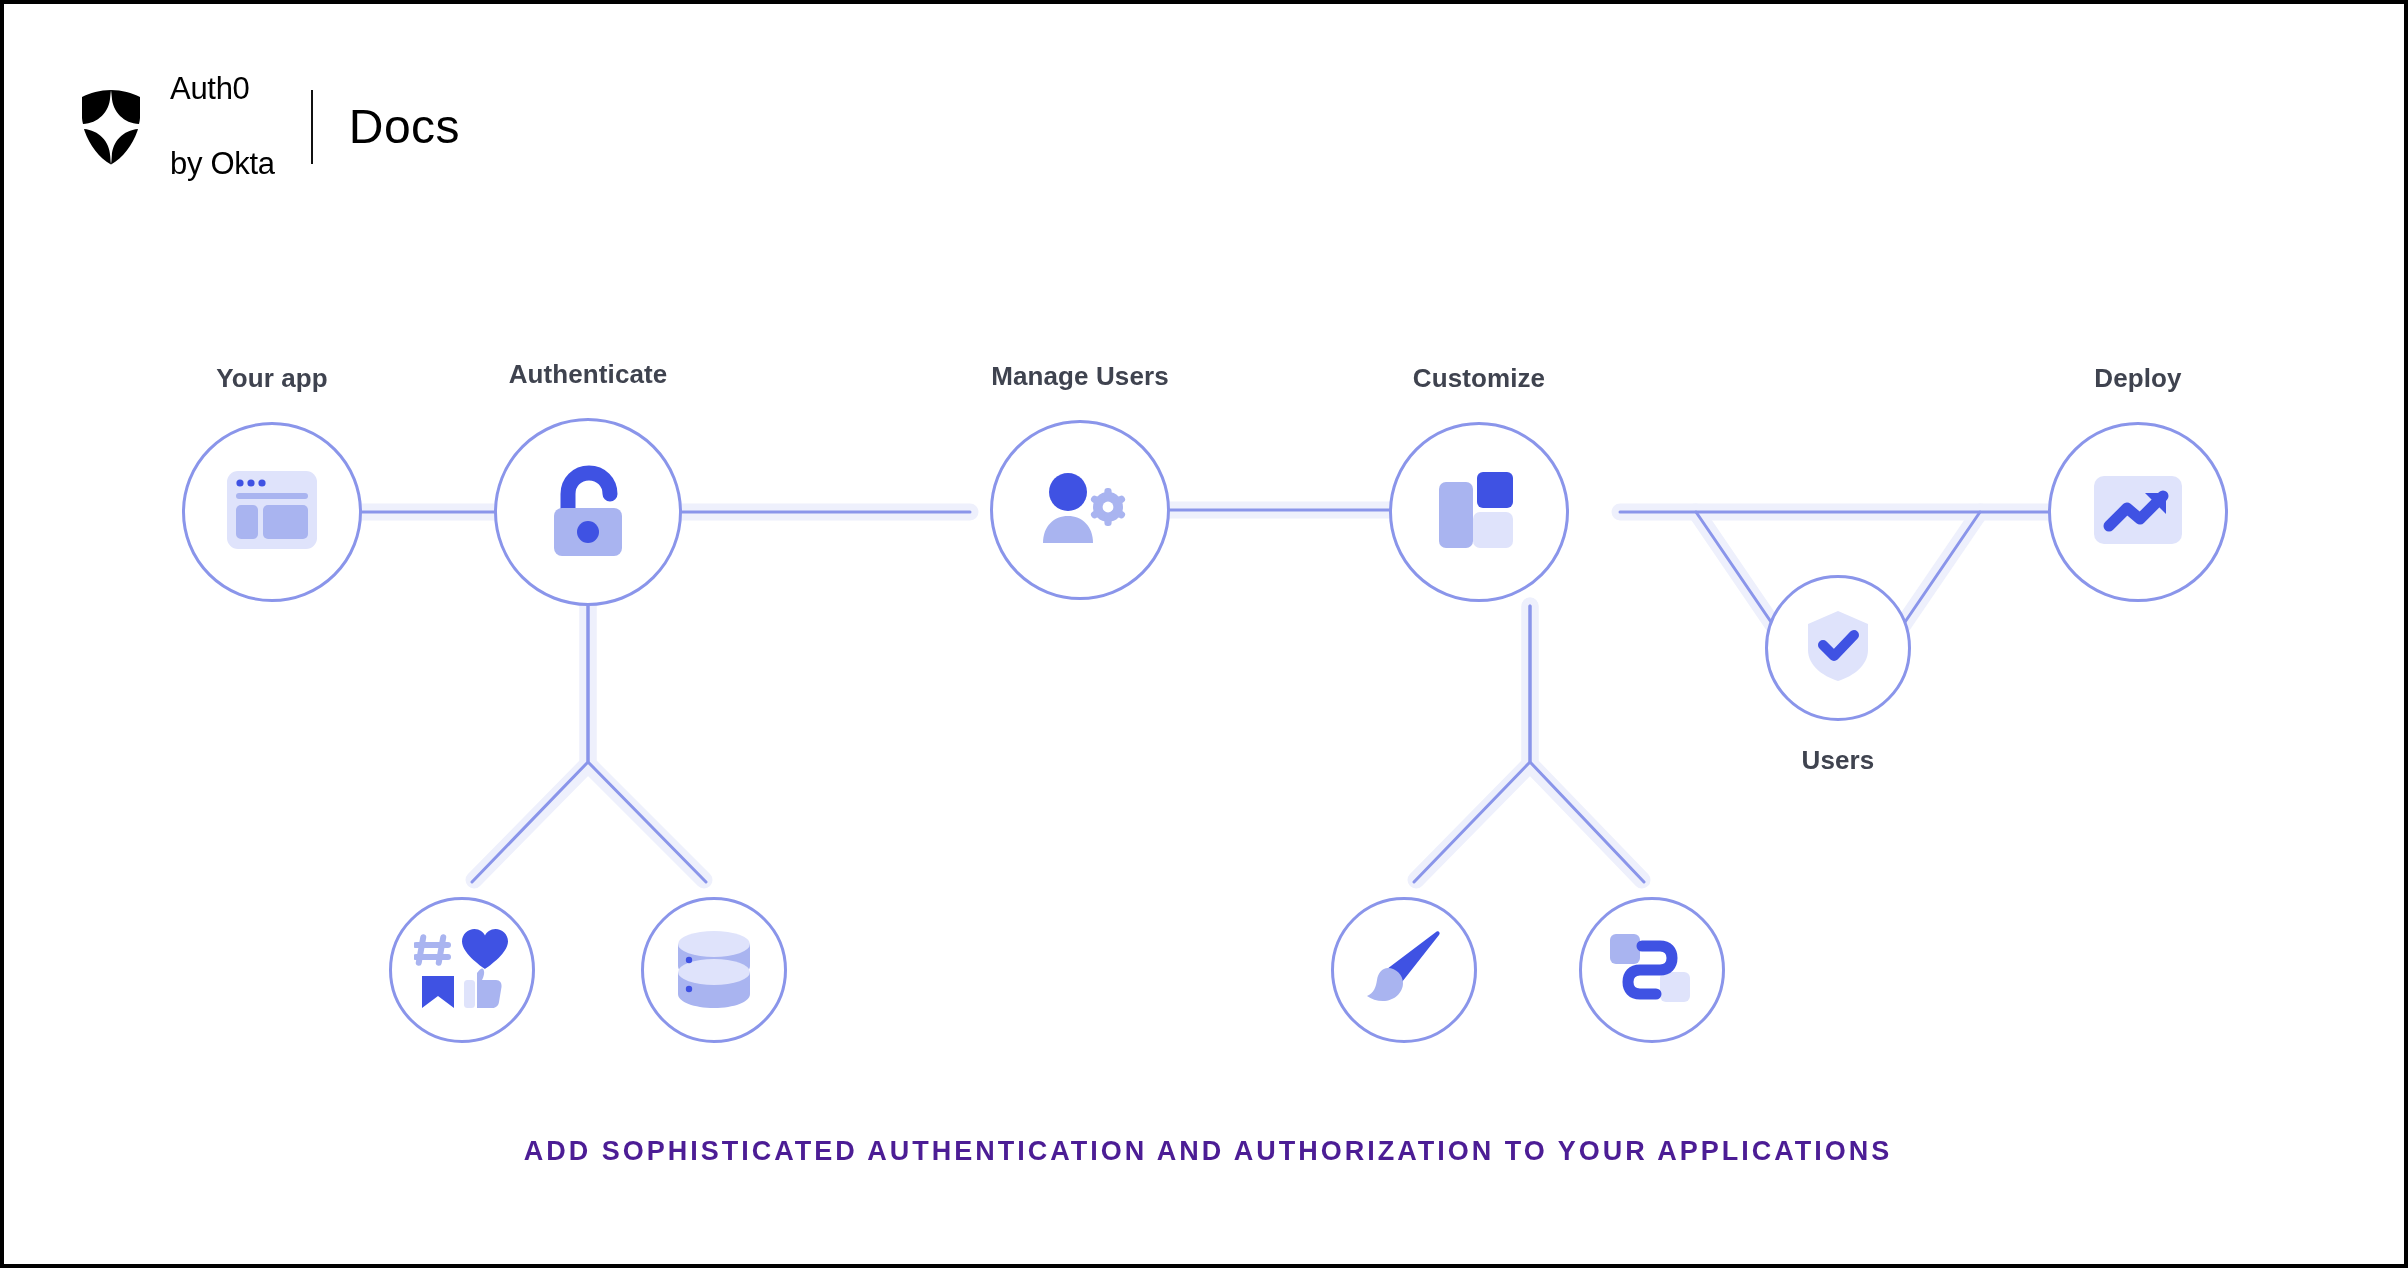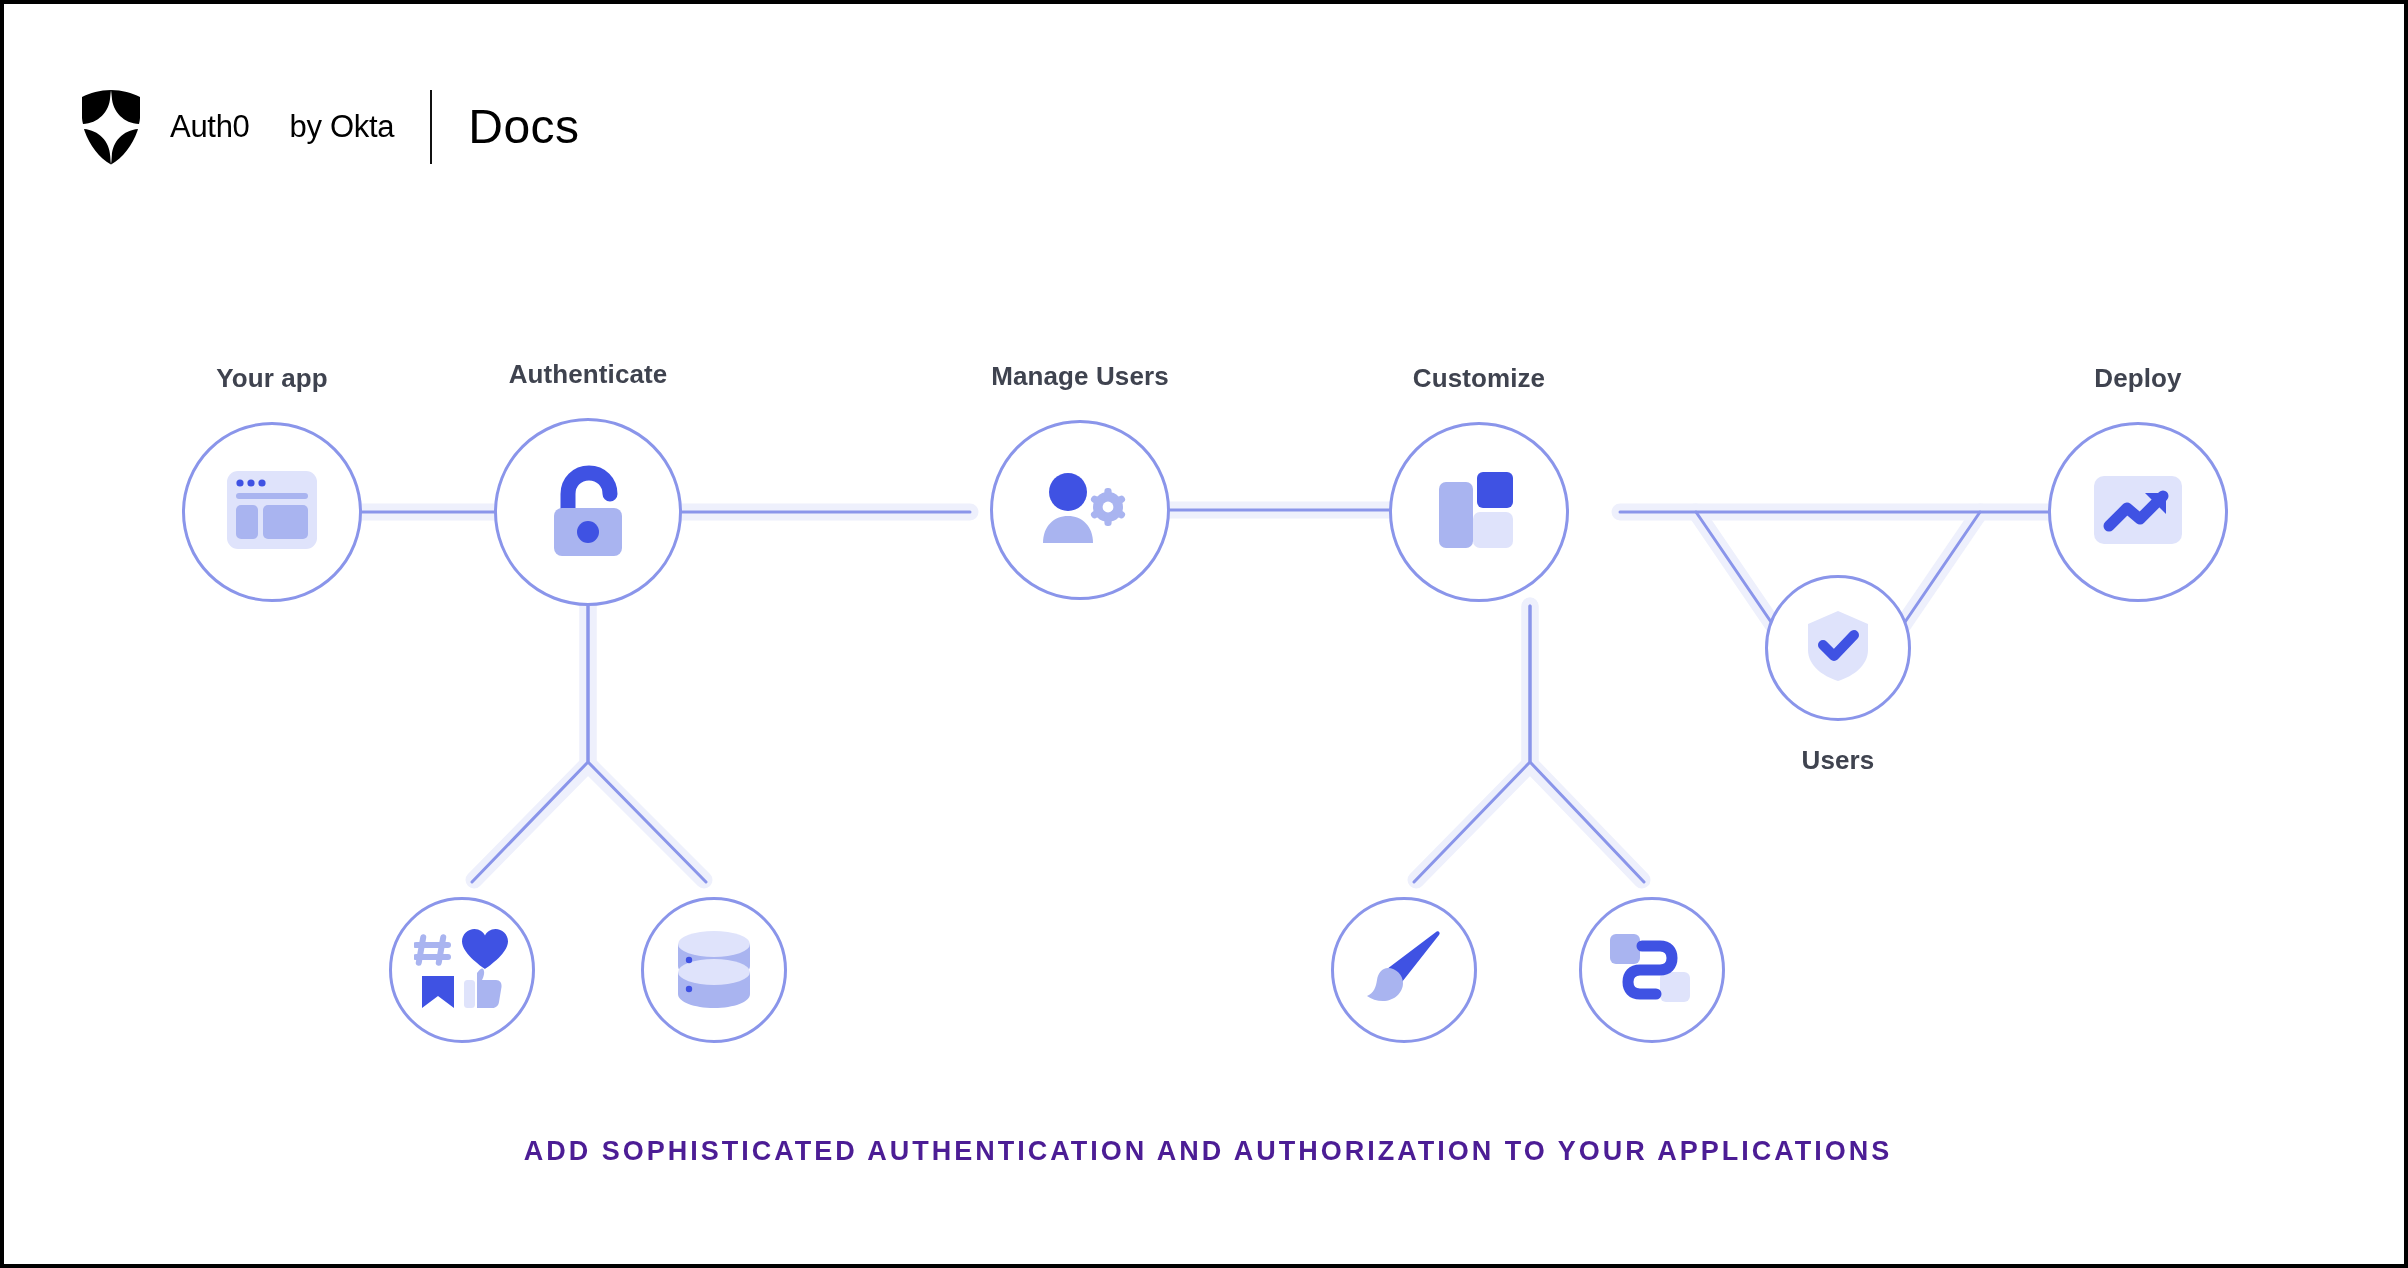--- a/index.html
+++ b/index.html
@@ -30,21 +30,21 @@
     height: 82px;
   }
   .brand-shield {
     width: 66px;
     height: 78px;
     flex: 0 0 auto;
   }
   .brand-wordmark {
     margin-left: 26px;
     display: flex;
-    flex-direction: row;
+    flex-direction: column;
     justify-content: center;
     line-height: 1.12;
     gap: 40px;
   }
   .brand-wordmark .line {
     font-size: 31px;
     color: #000000;
     font-weight: 400;
     letter-spacing: -0.3px;
     white-space: nowrap;

